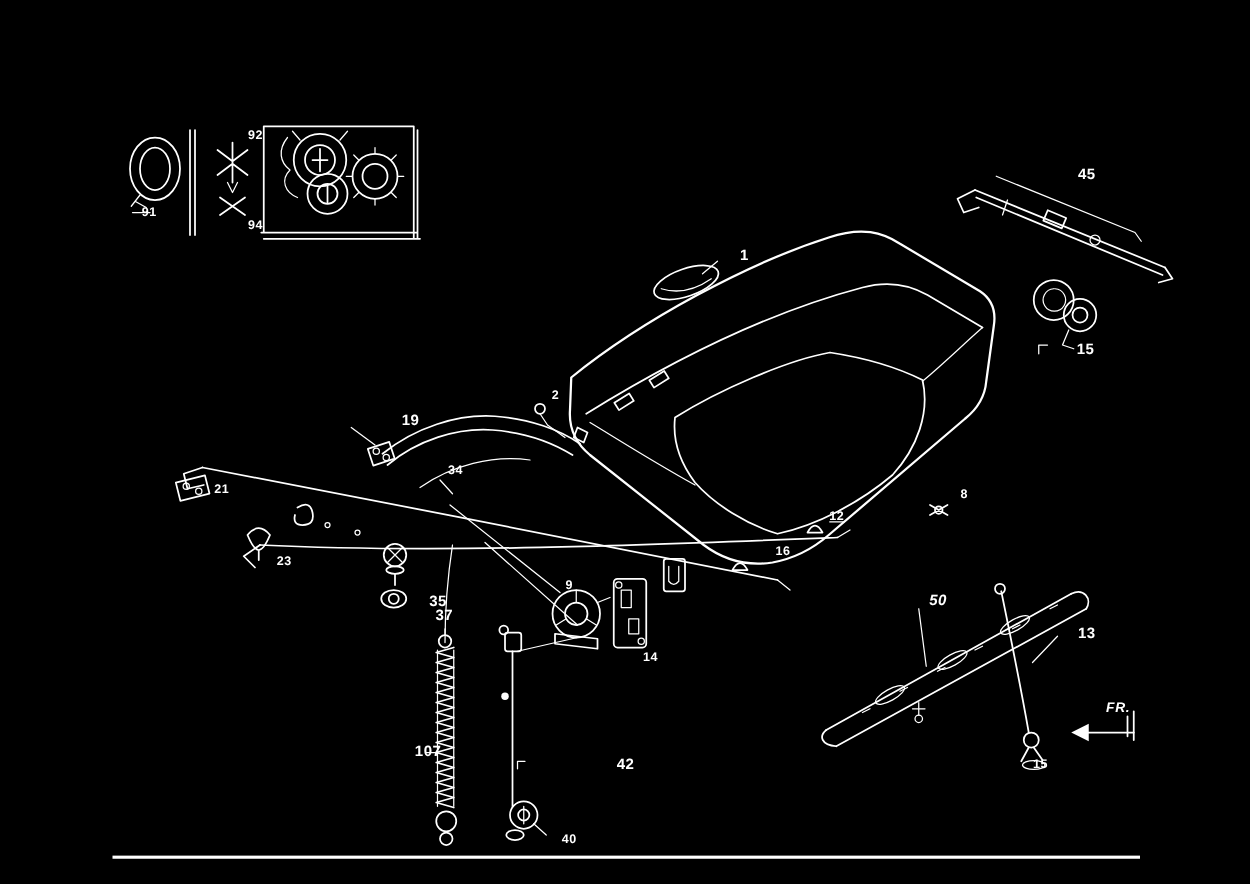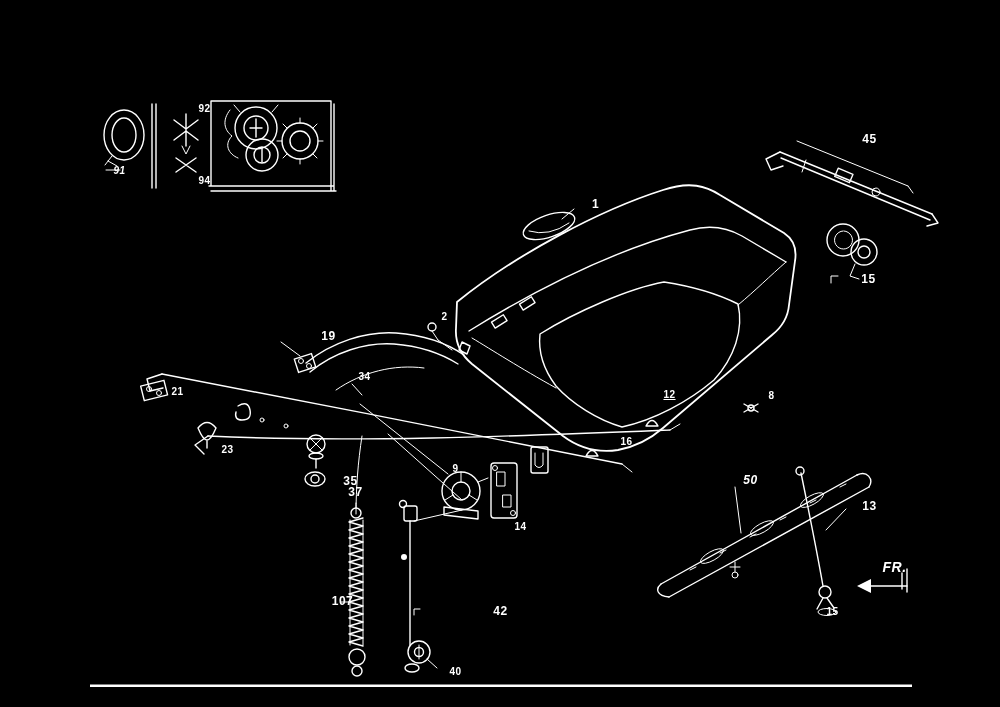--- a/index.html
+++ b/index.html
@@ -14,21 +14,21 @@
   .bold{stroke-width:1.8;}
   .fillw{fill:#fff;stroke:none;}
   #callout-layer{position:absolute;left:0;top:0;width:100%;height:100%;}
   .callout{
     position:absolute;transform:translate(-50%,-50%);
     color:#fff;font-size:12px;font-weight:bold;line-height:1;white-space:nowrap;
     letter-spacing:0.5px;
     padding-left:35px;
   }
   .callout.small{font-size:10px;}
-  .callout.fr{font-size:14px;font-style:italic;}
+  .callout.fr{font-size:11px;font-style:italic;}
 </style>
 </head>
 <body>
 
 <div class="canvas">
 
   <svg width="1000" height="707" viewBox="0 0 1000 707">
 
     <g class="art">
 
@@ -227,29 +227,29 @@
     <g class="art">
       <path d="M869,586 H907"></path>
       <path class="fillw" d="M857,586 l14,-7 v14 z"></path>
       <path d="M907,569 V592 M902,573 V589"></path>
     </g>
 
     <rect class="fillw" x="90" y="684.5" width="822" height="2.5"></rect>
   </svg>
 
   <div id="callout-layer">
-      <span class="callout small" style="left: 102px; top: 171px; font-style: italic;">91</span>
+      <span class="callout small" style="left: 102px; top: 171px;">91</span>
       <span class="callout small" style="left: 187px; top: 109px;">92</span>
       <span class="callout small" style="left: 187px; top: 181px;">94</span>
       <span class="callout" style="left: 578px; top: 204px;">1</span>
       <span class="callout small" style="left: 427px; top: 317px;">2</span>
       <span class="callout" style="left: 852px; top: 139px;">45</span>
       <span class="callout" style="left: 851px; top: 279px;">15</span>
       <span class="callout small" style="left: 754px; top: 396px;">8</span>
-      <span class="callout small" style="left: 652px; top: 395px; text-decoration: underline;">12</span>
+      <span class="callout small" style="left: 652px; top: 414px; text-decoration: underline;">12</span>
       <span class="callout small" style="left: 590px; top: 442px; margin-left: 19px;">16</span>
       <span class="callout" style="left: 287px; top: 336px; margin-left: 24px;">19</span>
       <span class="callout small" style="left: 347px; top: 377px;">34</span>
       <span class="callout small" style="left: 160px; top: 392px;">21</span>
       <span class="callout small" style="left: 210px; top: 450px;">23</span>
       <span class="callout" style="left: 338px; top: 452px; margin-top: 40px;">37</span>
       <span class="callout" style="left: 333px; top: 481px;">35</span>
       <span class="callout small" style="left: 438px; top: 469px;">9</span>
       <span class="callout small" style="left: 503px; top: 527px;">14</span>
       <span class="callout" style="left: 325px; top: 601px;">107</span>

